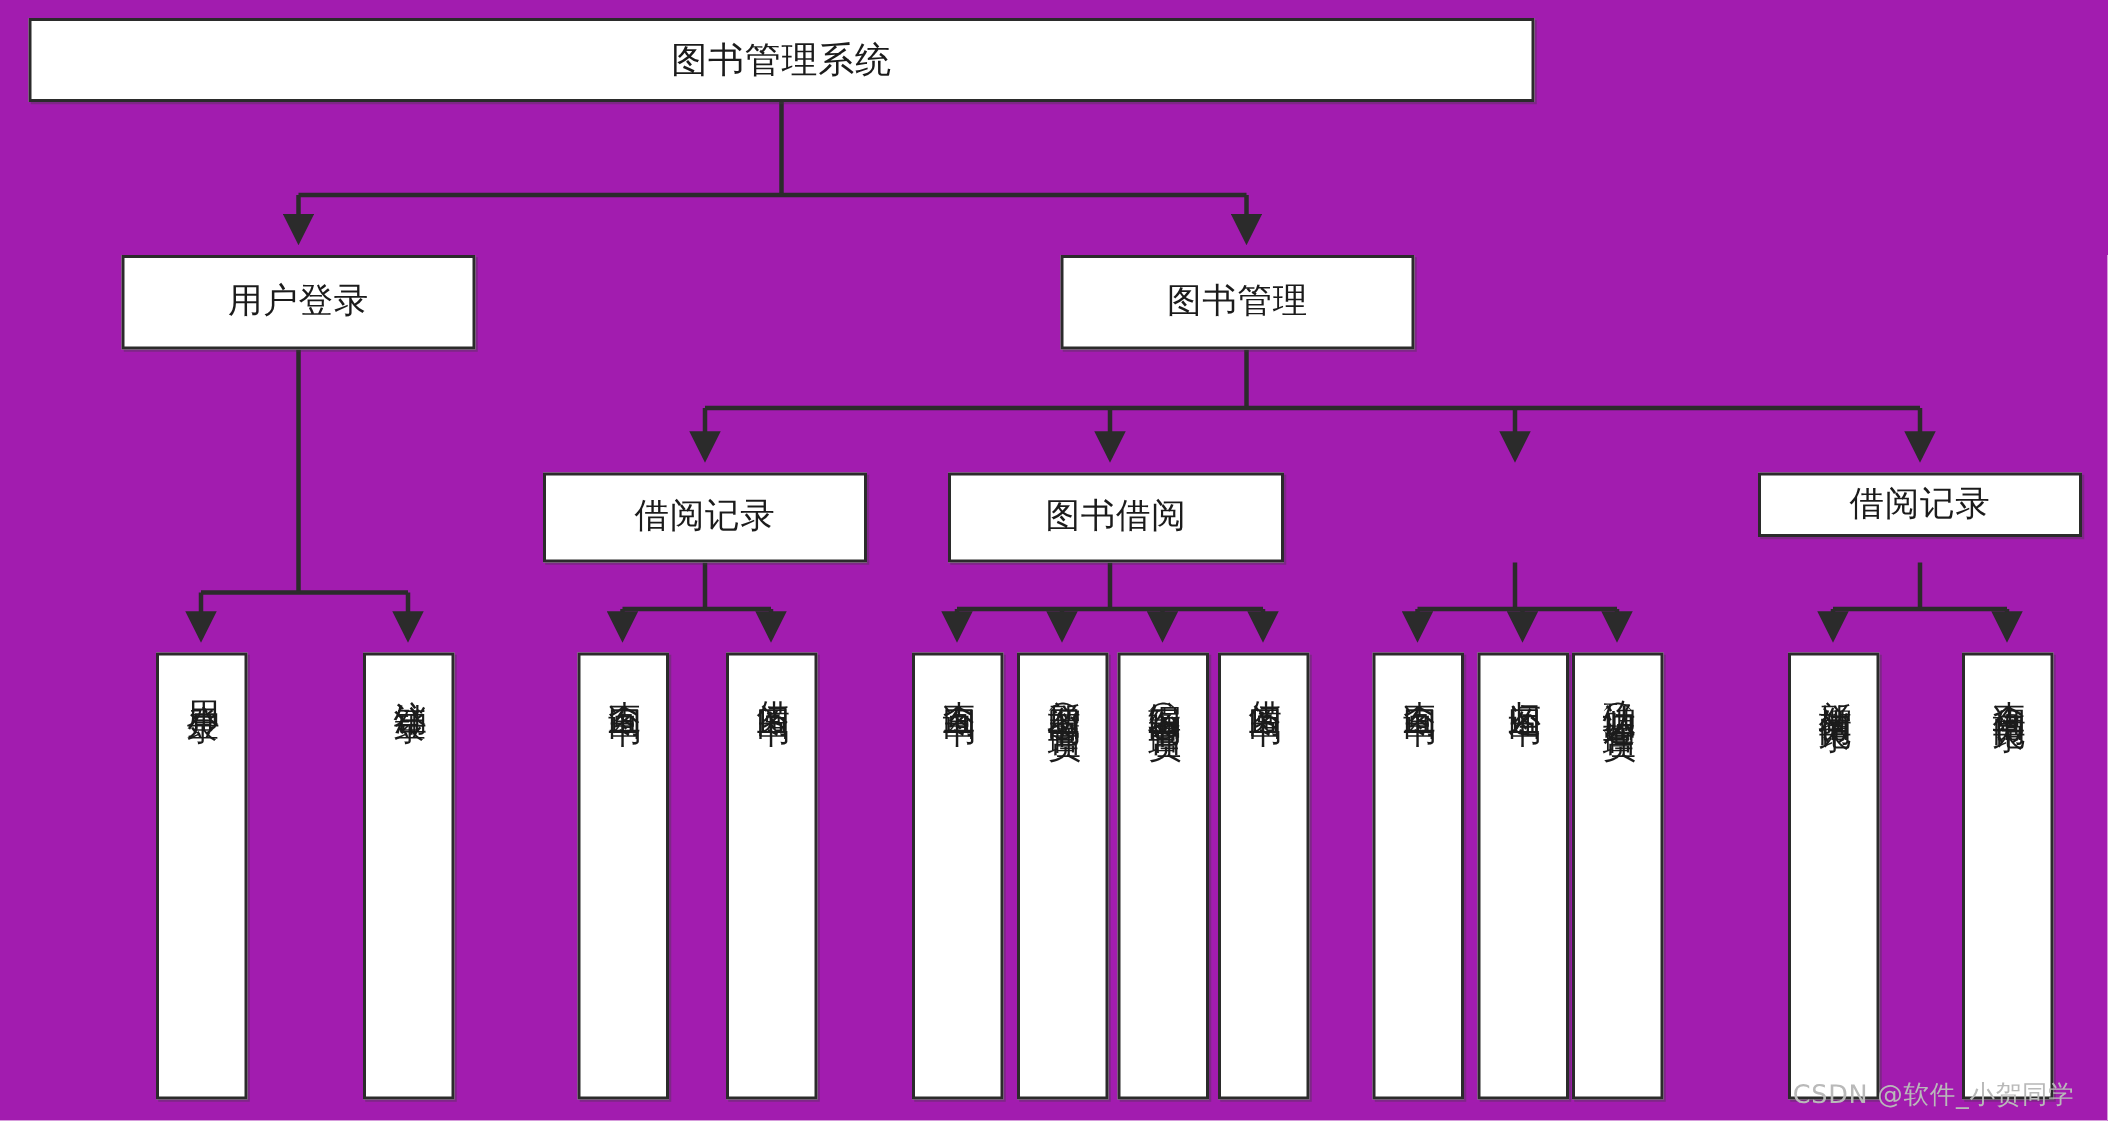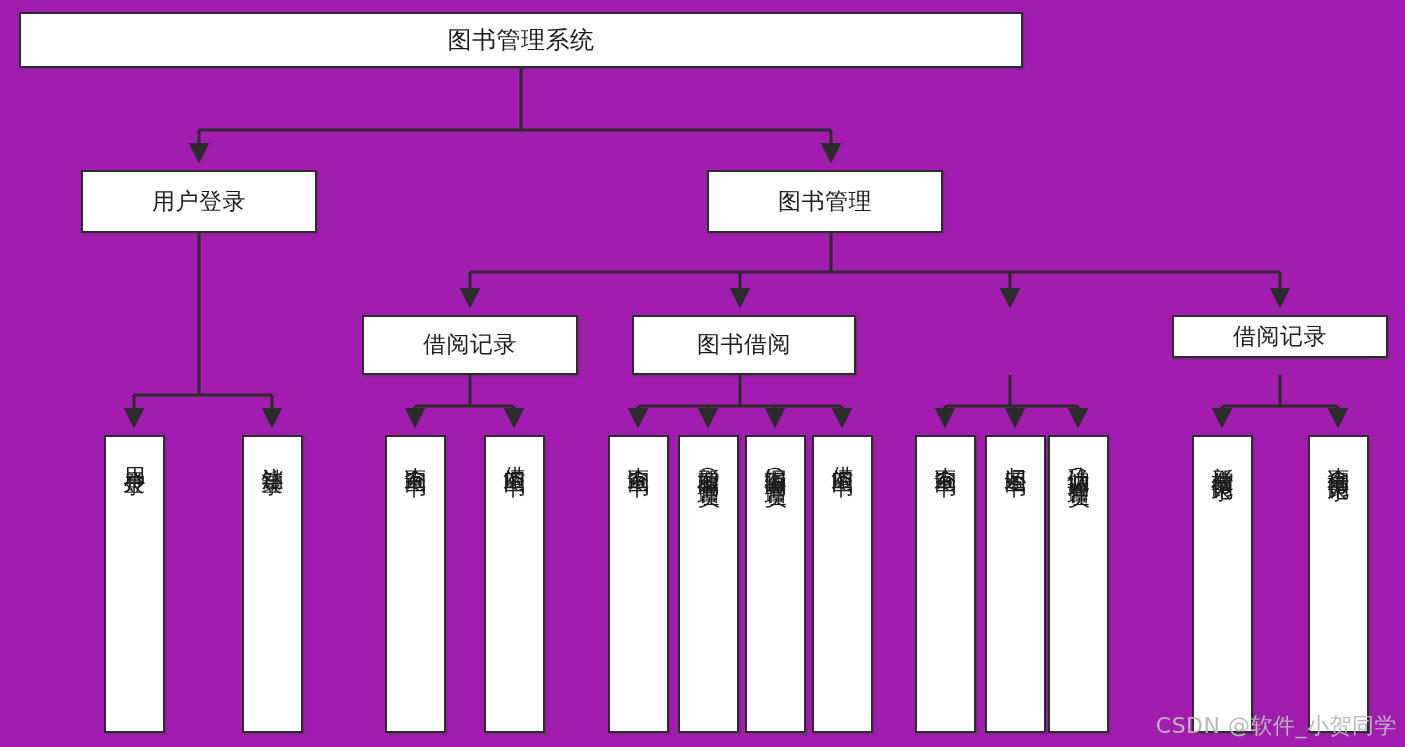--- a/index.html
+++ b/index.html
@@ -58,23 +58,23 @@
   .node.v .label {
     writing-mode: vertical-rl;
     text-orientation: upright;
     font-size: 22px;
     letter-spacing: 3px;
     line-height: 1;
     white-space: nowrap;
   }
   .watermark {
     position: absolute;
-    right: 8px;
+    right: 22px;
     bottom: 6px;
-    font-size: 22px;
+    font-size: 17px;
     color: #b9b9b9;
     white-space: nowrap;
     letter-spacing: 0.5px;
   }
 </style>
 </head>
 <body>
 
 <div id="canvas">
 

